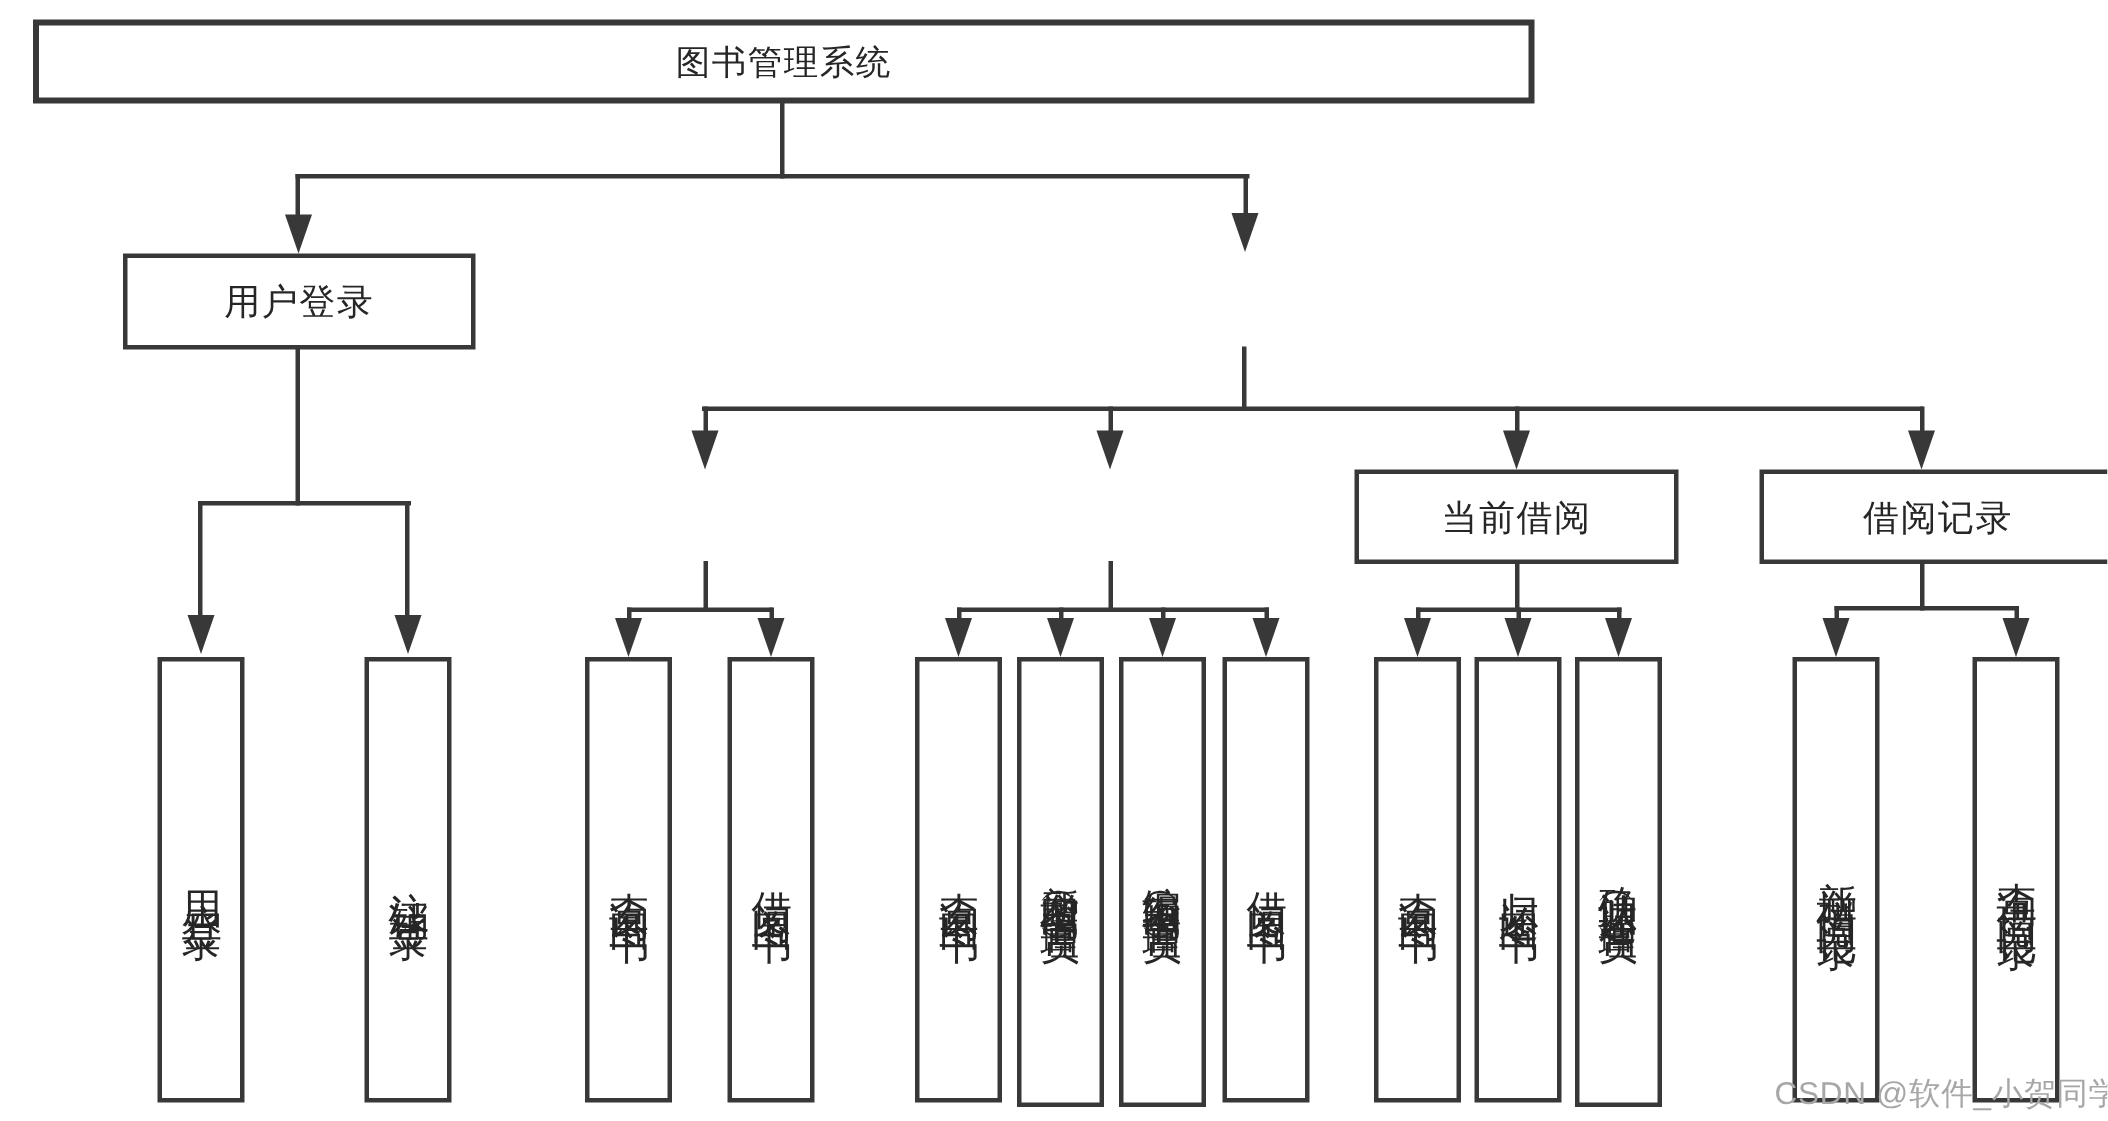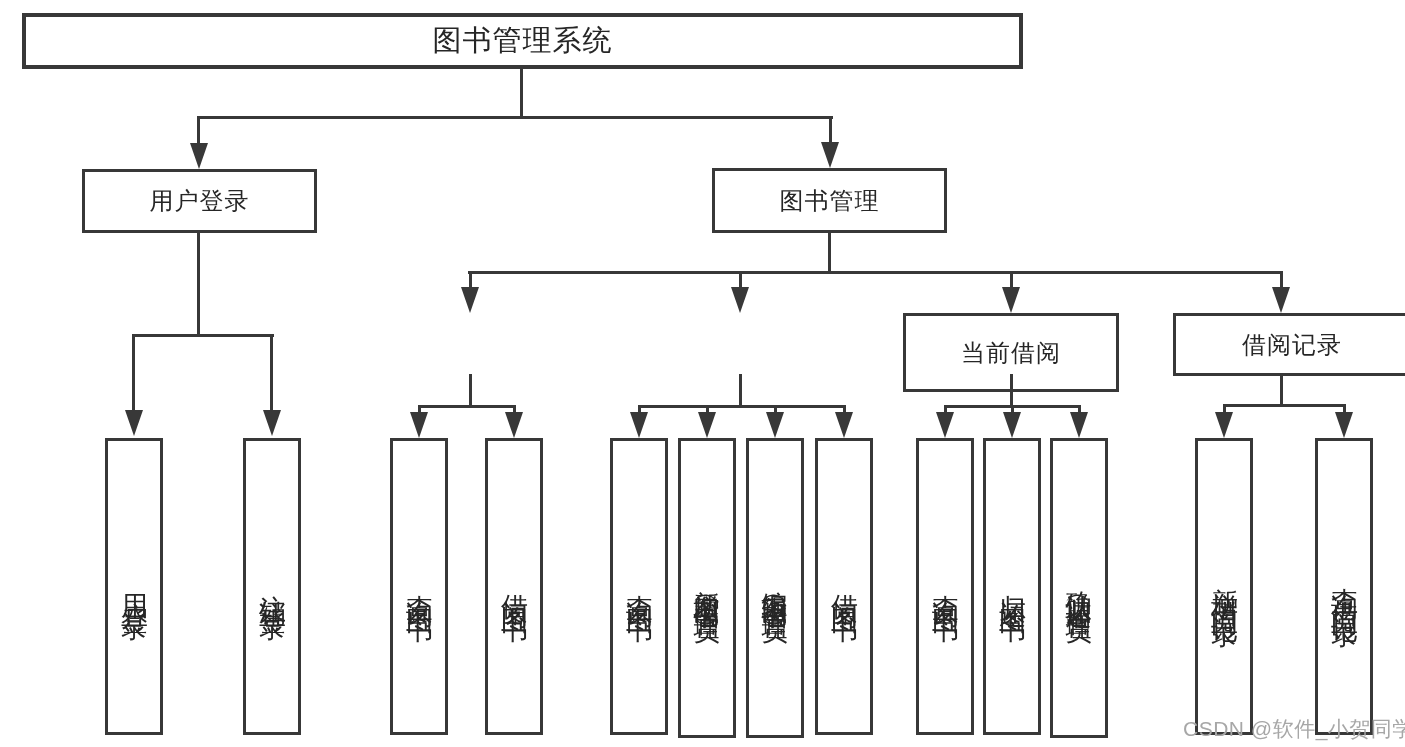--- a/index.html
+++ b/index.html
@@ -15,21 +15,21 @@
   .hbox{
     position:absolute;
     box-sizing:border-box;
     border:3px solid #383838;
     background:#ffffff;
     display:flex;align-items:center;justify-content:center;
     font-size:24px;
     letter-spacing:1px;
     color:#262626;
   }
-  .hbox.root{border-width:4px;font-size:29px;}
+  .hbox.root{border-width:4px;font-size:23px;}
   .vbox{
     position:absolute;
     box-sizing:border-box;
     border:3px solid #383838;
     background:#ffffff;
     width:58px;height:297px;
     display:flex;align-items:center;justify-content:center;
     font-size:27px;
     color:#262626;
     z-index:2;
@@ -76,43 +76,40 @@
   <div class="line v" style="left:520px;top:67px;height:52px;"></div>
   <div class="line h" style="left:197px;top:116px;width:636px;"></div>
   <div class="line v" style="left:197px;top:116px;height:30px;"></div>
   <div class="tri" style="left:190px;top:143px;"></div>
   <div class="line v" style="left:829px;top:116px;height:30px;"></div>
   <div class="tri" style="left:821px;top:142px;"></div>
 
   <div class="hbox" style="left:82px;top:169px;width:235px;height:64px;">
     <span>用户登录</span>
   </div>
-  <div class="hbox" style="left:712px;top:168px;width:235px;height:65px;">
-    <span>图书管理</span>
-  </div>
 
   <div class="line v" style="left:197px;top:230px;height:107px;"></div>
   <div class="line h" style="left:132px;top:334px;width:142px;"></div>
   <div class="line v" style="left:132px;top:334px;height:79px;"></div>
   <div class="tri" style="left:125px;top:410px;"></div>
   <div class="line v" style="left:270px;top:334px;height:79px;"></div>
   <div class="tri" style="left:263px;top:410px;"></div>
 
   <div class="line v" style="left:828px;top:231px;height:43px;"></div>
   <div class="line h" style="left:468px;top:271px;width:814px;"></div>
   <div class="line v" style="left:469px;top:271px;height:18px;"></div>
   <div class="tri" style="left:461px;top:287px;"></div>
   <div class="line v" style="left:739px;top:271px;height:18px;"></div>
   <div class="tri" style="left:731px;top:287px;"></div>
   <div class="line v" style="left:1010px;top:271px;height:18px;"></div>
   <div class="tri" style="left:1002px;top:287px;"></div>
   <div class="line v" style="left:1280px;top:271px;height:18px;"></div>
   <div class="tri" style="left:1272px;top:287px;"></div>
 
-  <div class="hbox" style="left:903px;top:313px;width:216px;height:79px;">
+  <div class="hbox" style="left:903px;top:313px;width:216px;height:63px;">
     <span>当前借阅</span>
   </div>
   <div class="hbox" style="left:1173px;top:313px;width:238px;height:63px;">
     <span>借阅记录</span>
   </div>
 
   <div class="line v" style="left:469px;top:374px;height:34px;"></div>
   <div class="line h" style="left:418px;top:405px;width:97px;"></div>
   <div class="line v" style="left:418px;top:405px;height:10px;"></div>
   <div class="tri" style="left:410px;top:412px;"></div>

